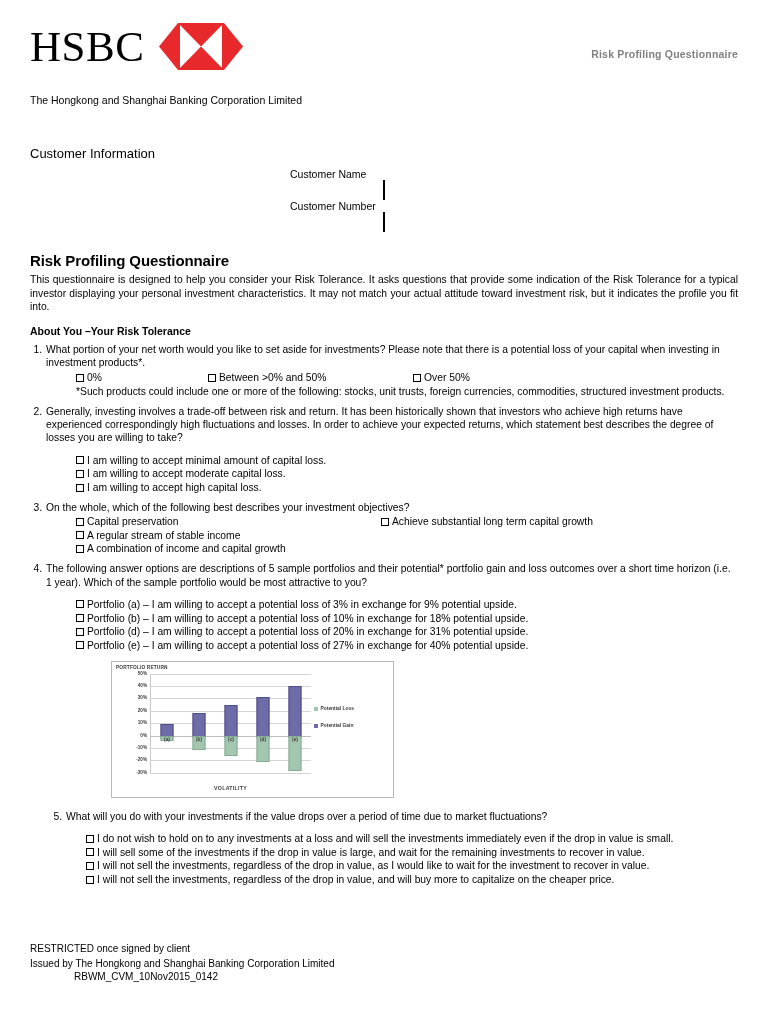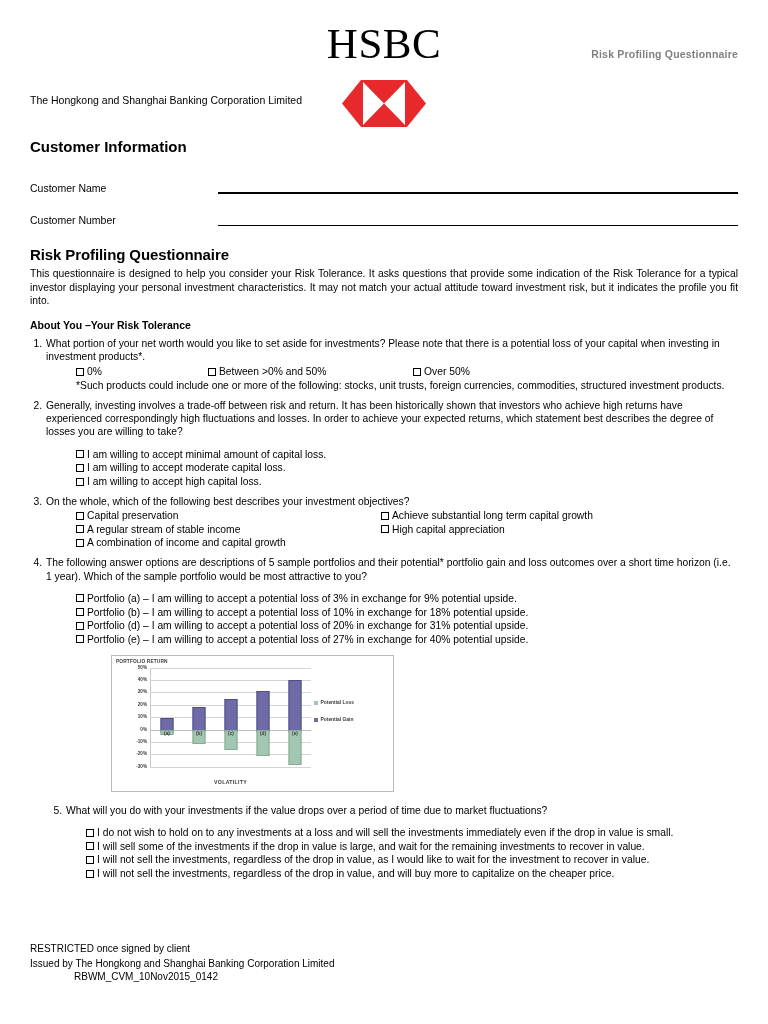--- a/index.html
+++ b/index.html
@@ -29,21 +29,20 @@
   .header {
     position: relative;
     height: 78px;
     padding-top: 22px;
     box-sizing: border-box;
   }
   .logo-row {
     display: flex;
     align-items: center;
     gap: 14px;
-    flex-direction: column;
   }
   .hsbc-word {
     font-family: "Liberation Serif", serif;
     font-size: 43px;
     font-weight: 400;
     letter-spacing: 0.5px;
     line-height: 1;
     color: #000;
   }
   .hsbc-hex {
@@ -63,31 +62,32 @@
 
   
   .entity-line {
     margin-top: 16px;
     font-size: 10.5px;
     font-weight: normal;
   }
 
   
   .section-label {
-    margin-top: 32px;
-    font-size: 15px;
-    font-weight: bold;
+    margin-top: 40px;
+    font-size: 13px;
+    font-weight: normal;
   }
   .cust-table {
     margin-top: 7px;
   }
   .cust-row {
     display: flex;
-    align-items: flex-end;
+    align-items: center;
     height: 32px;
+    flex-direction: column;
   }
   .cust-label {
     width: 188px;
     font-size: 10.5px;
     display: flex;
     align-items: center;
   }
   .cust-field {
     flex: 1;
     border: 1px solid #000;
@@ -428,24 +428,20 @@
         </div>
         <div class="opt">
           <span class="cb"></span>
           <span class="opt-text">A combination of income and capital growth</span>
         </div>
       </div>
       <div class="q3-right">
         <div class="opt">
           <span class="cb"></span>
           <span class="opt-text">Achieve substantial long term capital growth</span>
-        </div>
-        <div class="opt">
-          <span class="cb"></span>
-          <span class="opt-text">High capital appreciation</span>
         </div>
       </div>
     </div>
   </div>
 
   <div class="q">
     <div class="q-line">
       <span class="q-num">4.</span>
       <span class="q-text">The following answer options are descriptions of 5 sample portfolios and their potential* portfolio gain and loss outcomes over a short time horizon (i.e. 1 year). Which of the sample portfolio would be most attractive to you?</span>
     </div>

